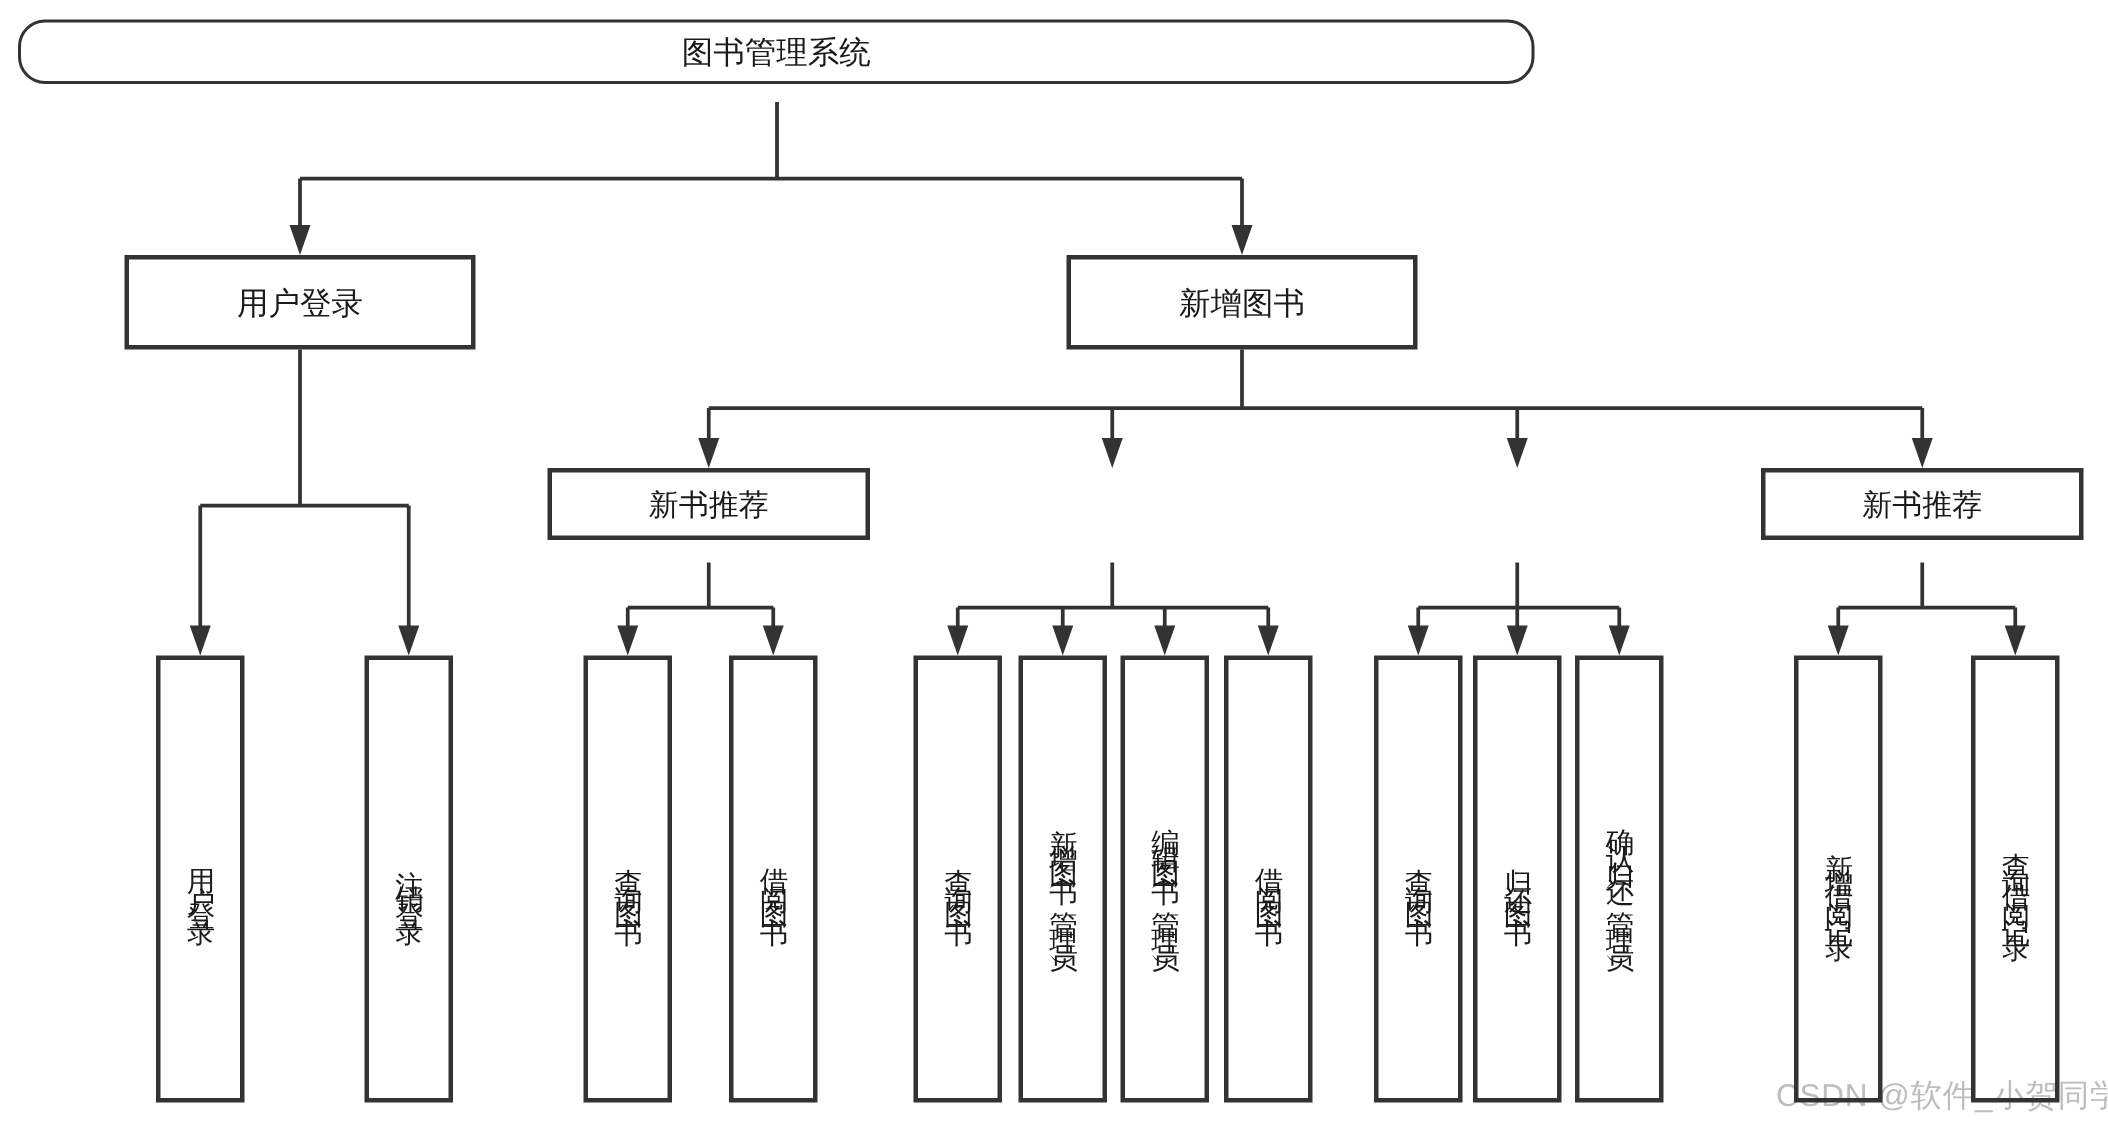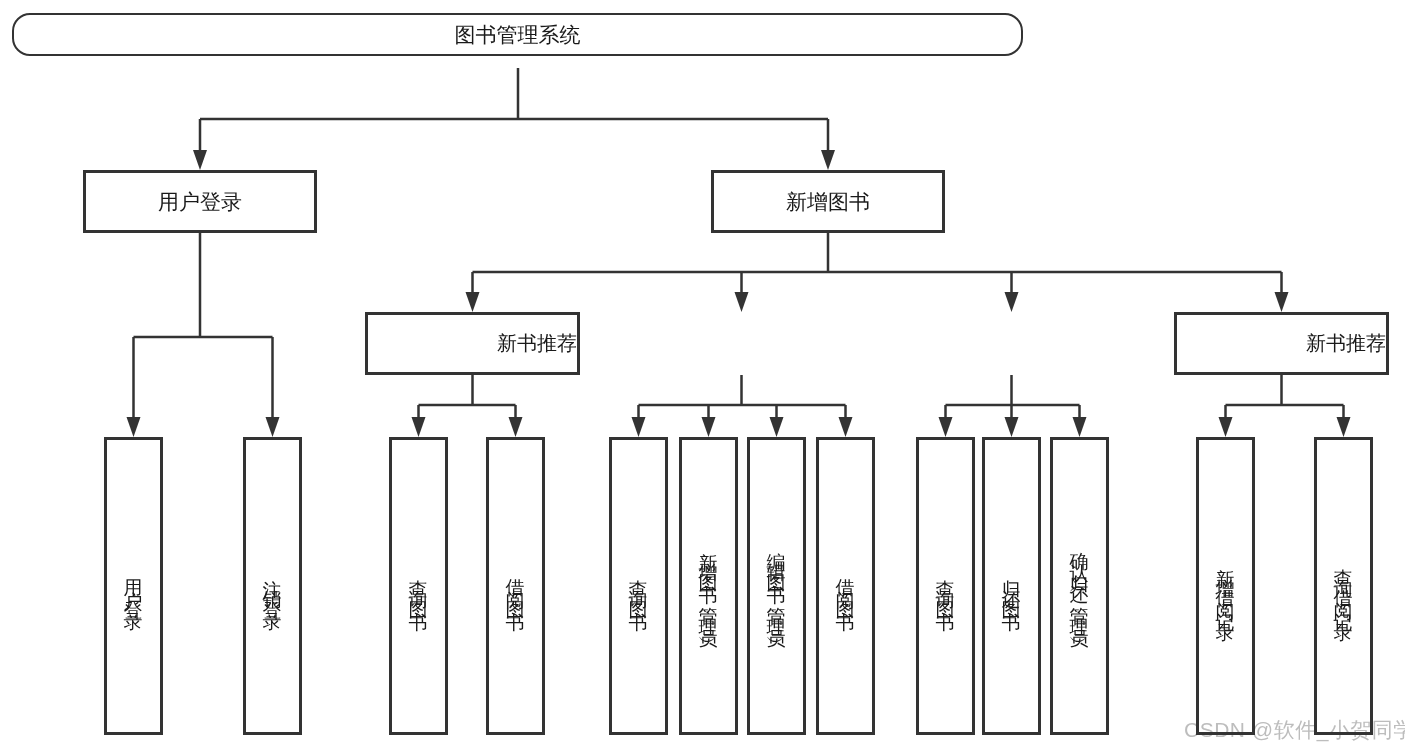--- a/index.html
+++ b/index.html
@@ -20,21 +20,21 @@
     border:3px solid #333333;
     background:transparent;
     display:flex; align-items:center; justify-content:center;
     color:#1a1a1a;
     z-index:3;
   }
   .node-root   { left:12px;  top:13px;  width:1011px; height:43px; border-width:2.5px; font-size:21px;border-radius:18px; }
   .node-l2     { top:170px;  width:234px; height:63px; font-size:21px; }
   .node-l2-a   { left:83px;  }
   .node-l2-b   { left:711px; }
-  .node-l3     { top:312px;  width:215px; height:63px; font-size:20px;justify-content:flex-end; }
+  .node-l3     { top:312px;  width:215px; height:48px; font-size:20px; }
   .node-l3-a   { left:365px;  }
   .node-l3-b   { left:634px;  }
   .node-l3-c   { left:904px;  }
   .node-l3-d   { left:1174px; }
   .leaf        { top:437px;  width:59px; height:298px; }
   .leaf span {
     writing-mode:vertical-rl;
     text-orientation:mixed;
     font-size:19px;
     letter-spacing:11px;

